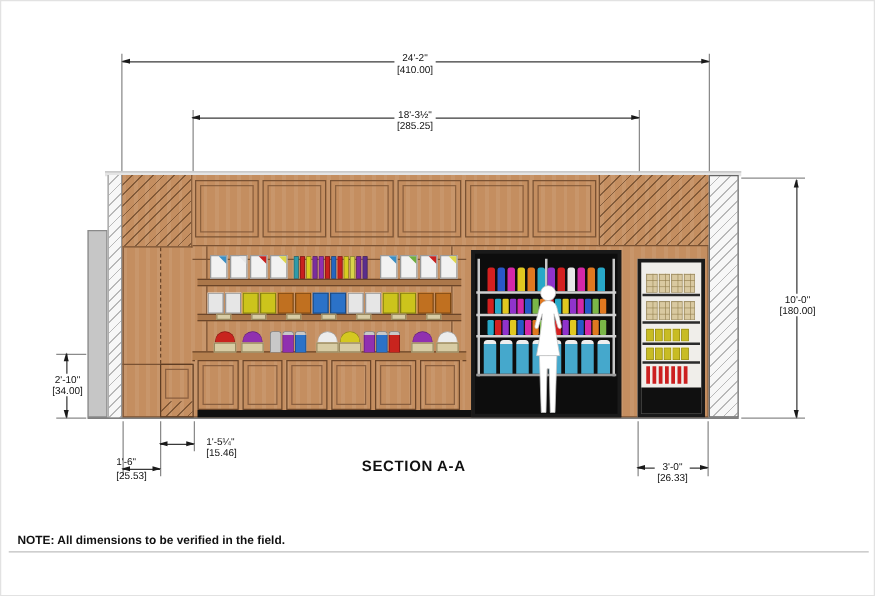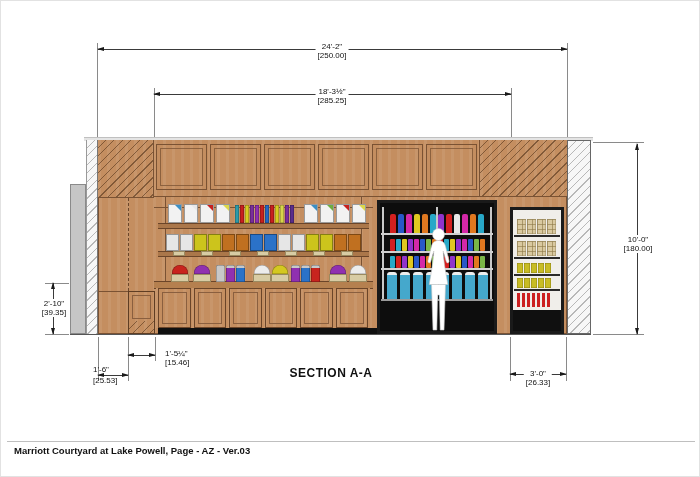--- a/index.html
+++ b/index.html
@@ -77,21 +77,21 @@
   <div class="ext" style="left:154px;top:336px;height:24px"></div>
   <div class="ext" style="left:509px;top:336px;height:44px"></div>
   <div class="ext" style="left:565px;top:336px;height:44px"></div>
 
   <div class="dlh" style="left:97px;top:48px;width:469px">
       <i class="al"></i>
       <i class="ar"></i>
     </div>
   <div class="dlabel" style="left:331px;top:41px">
     <span>24'-2"</span>
-    <span>[250.00]</span>
+    <span>[410.00]</span>
   </div>
 
   <div class="dlh" style="left:153px;top:93px;width:357px">
       <i class="al"></i>
       <i class="ar"></i>
     </div>
   <div class="dlabel" style="left:331px;top:86px">
     <span>18'-3½"</span>
     <span>[285.25]</span>
   </div>
@@ -104,21 +104,21 @@
     <span>10'-0"</span>
     <span>[180.00]</span>
   </div>
 
   <div class="dlv" style="left:52px;top:282px;height:51px">
       <i class="au"></i>
       <i class="ad"></i>
     </div>
   <div class="dlabel" style="left:53px;top:298px">
     <span>2'-10"</span>
-    <span>[39.35]</span>
+    <span>[34.00]</span>
   </div>
 
   <div class="dlh" style="left:127px;top:354px;width:27px">
       <i class="al"></i>
       <i class="ar"></i>
     </div>
   <div class="dlabel noc" style="left:162px;top:348px">
     <span>1'-5¼"</span>
     <span>[15.46]</span>
   </div>
@@ -432,16 +432,16 @@
       <div class="stripe"></div>
       <div class="stripe"></div>
       <div class="stripe"></div>
       <div class="stripe"></div>
     </div>
 
   <div class="abs" style="left:69px;top:333px;width:521px;height:1px;background:#555;"></div>
 
   <div class="title" style="left:330px;top:365px;transform:translateX(-50%);font-size:12px;letter-spacing:.5px;">SECTION A-A</div>
 
+  <div class="title" style="left:13px;top:426px;font-size:9.5px;">NOTE: All dimensions to be verified in the field.</div>
   <div class="abs" style="left:6px;top:440px;width:688px;height:1px;background:#bfbfbf;"></div>
-  <div class="title" style="left:13px;top:444px;font-size:9.5px;">Marriott Courtyard at Lake Powell, Page - AZ - Ver.03</div>
 
 </div>
 
 </body></html>

